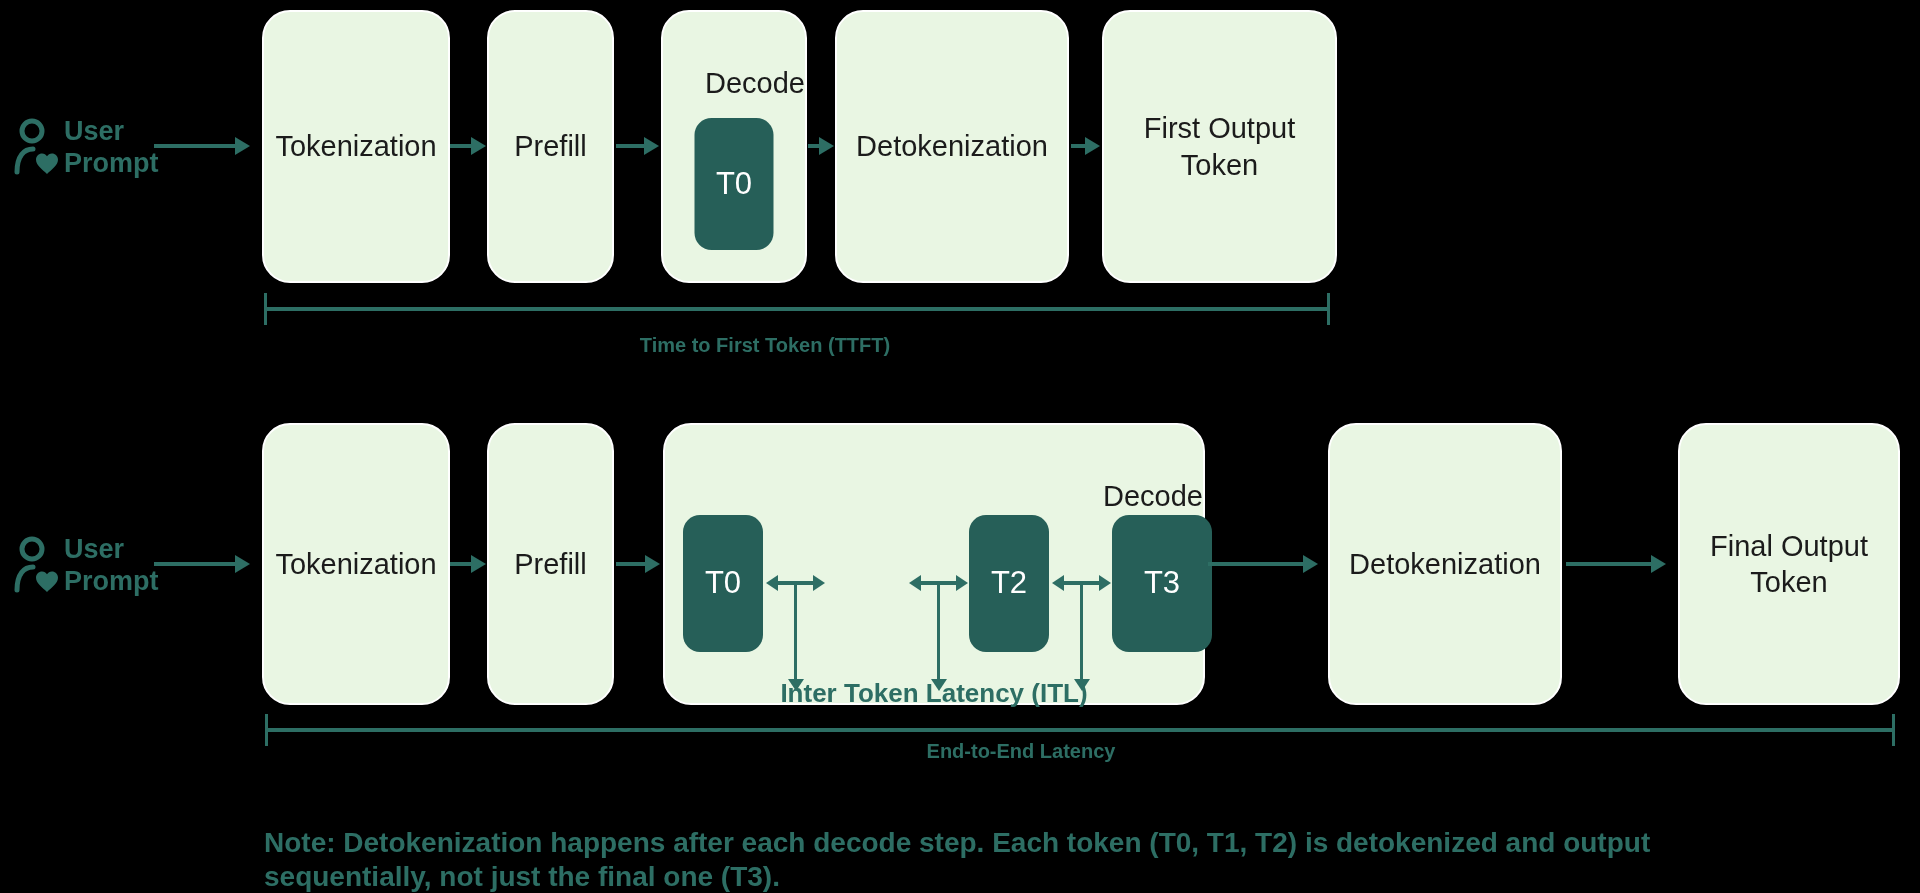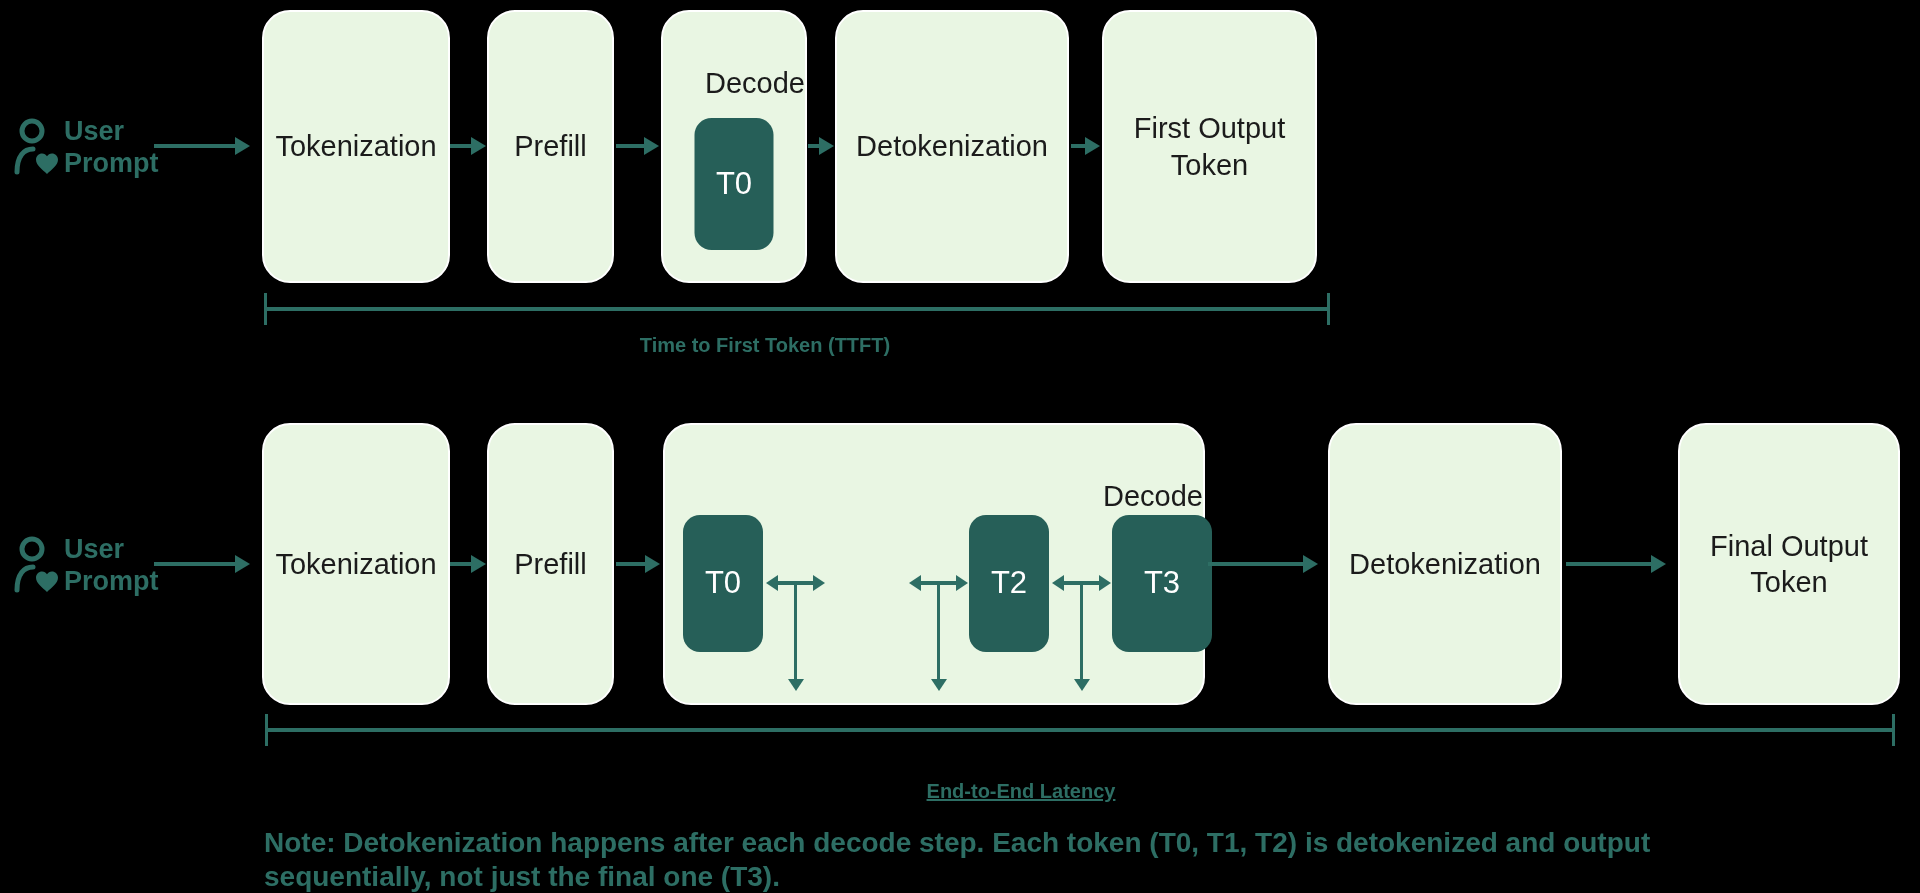--- a/index.html
+++ b/index.html
@@ -90,21 +90,21 @@
       <div class="decode-label">Decode</div>
       <div class="token" style="left:50%;transform:translateX(-50%);top:106px;width:79px;height:132px;">T0</div>
     </div>
 
     <div class="harrow" style="left:808px;top:144px;width:12px;"></div>
 
     <div class="box" style="left:835px;top:10px;width:234px;height:273px;">Detokenization</div>
 
     <div class="harrow" style="left:1071px;top:144px;width:15px;"></div>
 
-    <div class="box" style="left:1102px;top:10px;width:215px;height:273px;">First Output
+    <div class="box" style="left:1102px;top:10px;width:235px;height:273px;">First Output
 Token</div>
 
     <div class="bracket" style="left:264px;top:307px;width:1066px;"></div>
     <div class="teal bracket-label" style="left:465px;top:334px;width:600px;">Time to First Token (TTFT)</div>
   </div>
 
   <div>
     <svg class="user-icon" style="left:12px;top:536px;" viewBox="0 0 50 60">
       <circle cx="20" cy="13" r="10" fill="none" stroke="currentColor" stroke-width="5"></circle>
       <path d="M5 54 C5 38 12 31 21 31" fill="none" stroke="currentColor" stroke-width="5" stroke-linecap="round"></path>
@@ -131,31 +131,32 @@
       <div class="token" style="left:447px;top:90px;width:100px;height:137px;">T3</div>
 
       <div class="darrow" style="left:112px;top:156px;width:37px;"></div>
       <div class="darrow" style="left:255px;top:156px;width:37px;"></div>
       <div class="darrow" style="left:398px;top:156px;width:37px;"></div>
 
       <div class="varrow" style="left:129px;top:160px;height:95px;"></div>
       <div class="varrow" style="left:272px;top:160px;height:95px;"></div>
       <div class="varrow" style="left:415px;top:160px;height:95px;"></div>
 
+      <div class="teal itl-label">Inter Token Latency (ITL)</div>
     </div>
 
     <div class="harrow" style="left:1208px;top:562px;width:96px;"></div>
 
     <div class="box" style="left:1328px;top:423px;width:234px;height:282px;">Detokenization</div>
 
     <div class="harrow" style="left:1566px;top:562px;width:86px;"></div>
 
     <div class="box" style="left:1678px;top:423px;width:222px;height:282px;">Final Output
 Token</div>
 
     <div class="bracket" style="left:265px;top:728px;width:1630px;"></div>
-    <div class="teal bracket-label" style="left:721px;top:780px;width:600px;text-decoration:underline;">End-to-End Latency</div>
+    <div class="teal bracket-label" style="left:721px;top:740px;width:600px;">End-to-End Latency</div>
   </div>
 
   <div class="teal note">Note: Detokenization happens after each decode step. Each token (T0, T1, T2) is detokenized and output
 sequentially, not just the final one (T3).</div>
 
 </div>
 
 </body></html>

